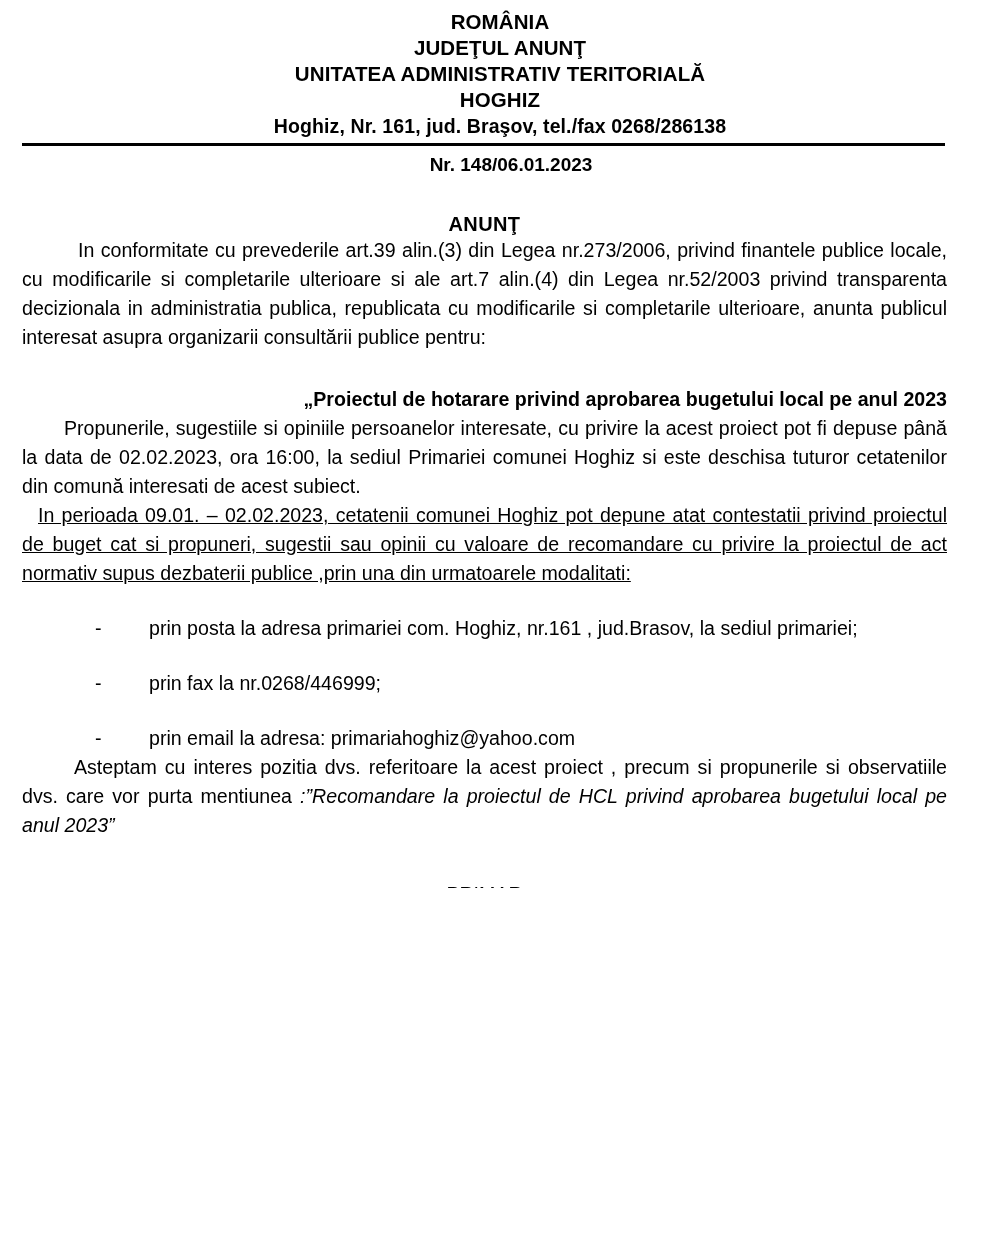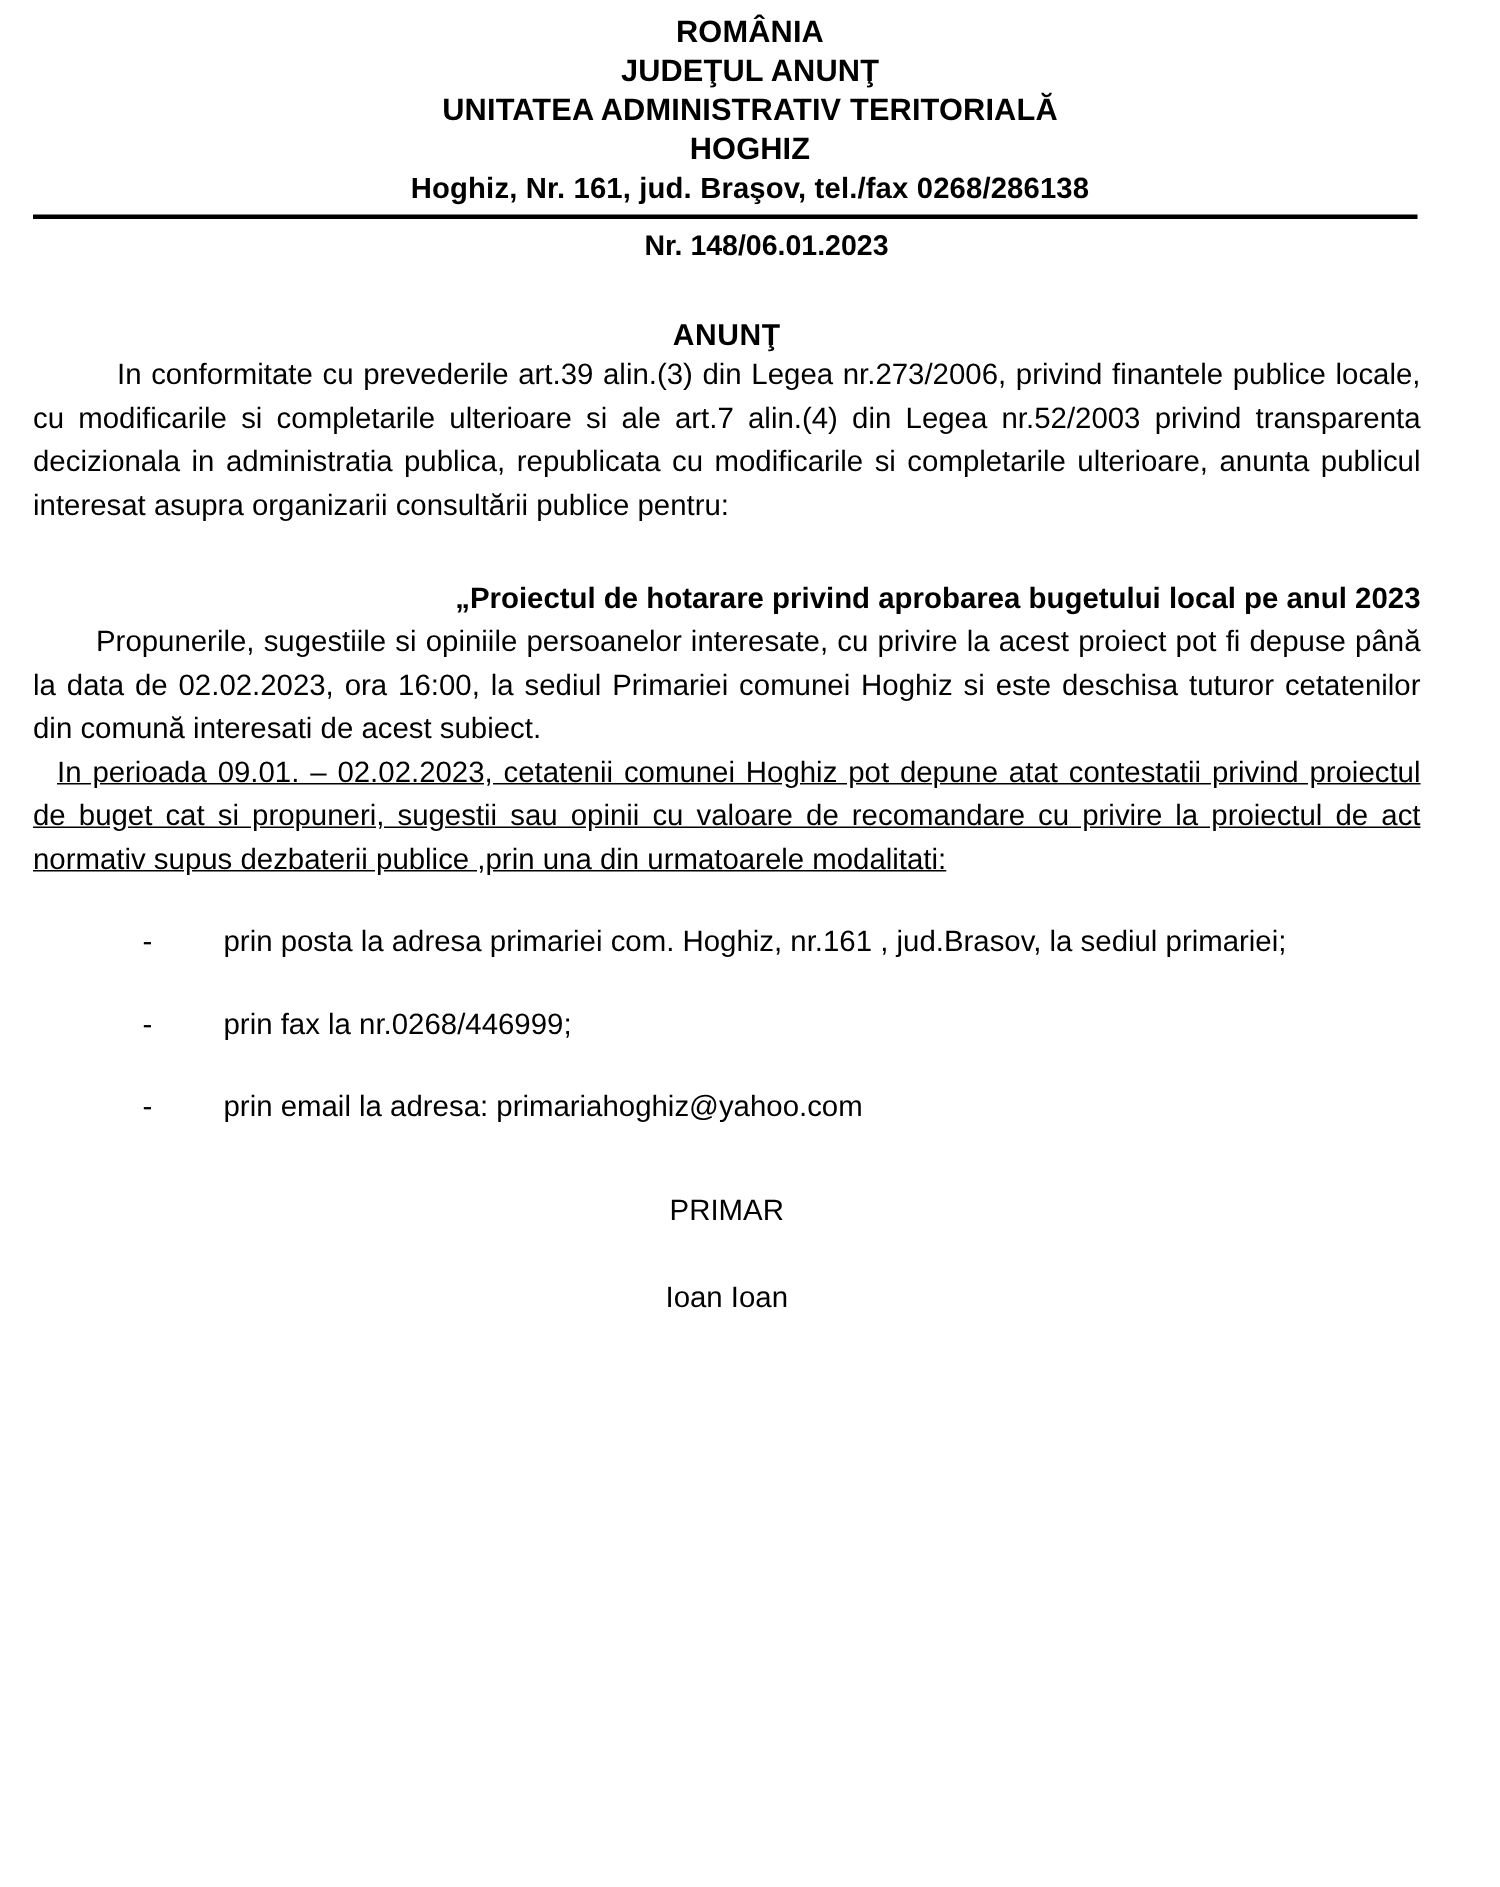--- a/index.html
+++ b/index.html
@@ -182,18 +182,19 @@
       <div class="bullet-row">
         <span class="bullet-dash">-</span>
         <span class="bullet-text">prin fax la nr.0268/446999;</span>
       </div>
       <div class="bullet-row">
         <span class="bullet-dash">-</span>
         <span class="bullet-text">prin email la adresa: primariahoghiz@yahoo.com</span>
       </div>
     </div>
 
+    <p class="para p-asteptam"><span> Asteptam cu interes pozitia dvs.  referitoare la acest proiect , precum si propunerile si observatiile dvs. care vor purta mentiunea </span><span class="ital">:”Recomandare la proiectul de HCL privind  aprobarea bugetului local pe anul 2023”</span></p>
 
     <p class="sign sign-primar">PRIMAR</p>
     <p class="sign sign-name">Ioan Ioan</p>
 
   </div>
 </div>
 
 </body></html>

